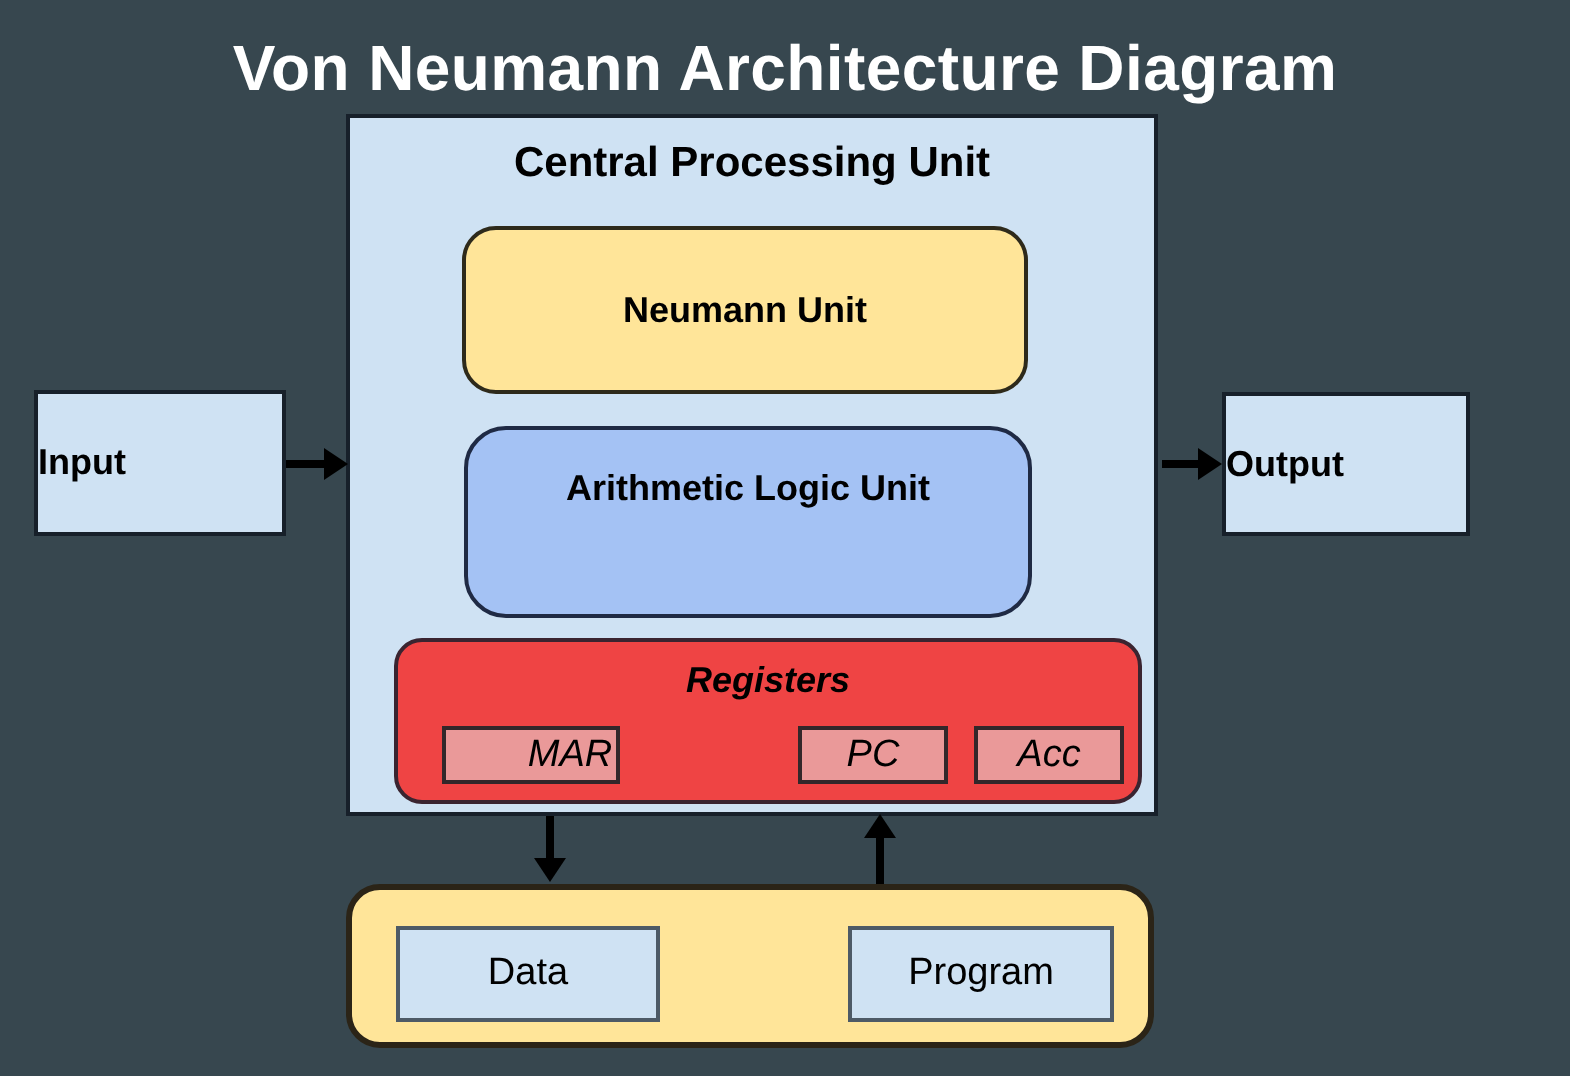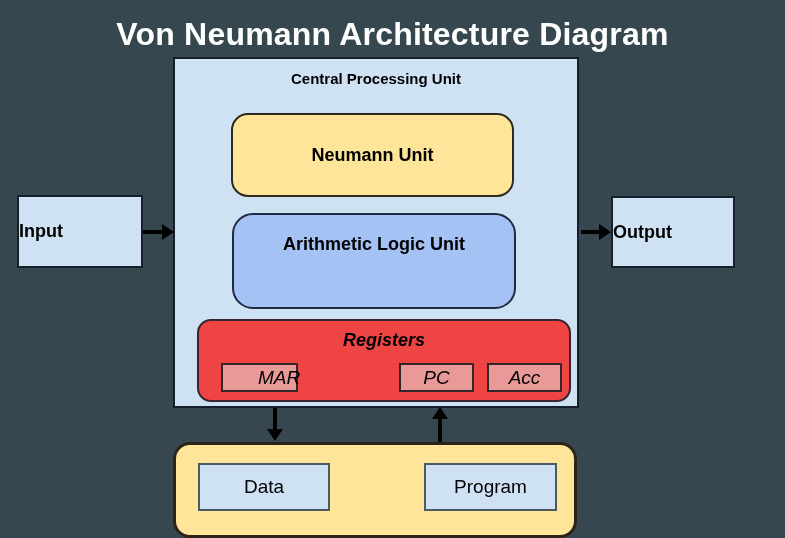--- a/index.html
+++ b/index.html
@@ -17,21 +17,21 @@
     text-align: center; color: #ffffff;
     font-size: 32px; font-weight: bold; letter-spacing: 0.2px;
   }
 
   .cpu-box {
     position: absolute; left: 173px; top: 57px; width: 406px; height: 351px;
     background: #CFE2F3; border: 2px solid #17202a;
   }
   .cpu-title {
     position: absolute; left: 173px; top: 70px; width: 406px;
-    text-align: center; font-size: 15px; font-weight: bold; color: #000;
+    text-align: center; font-size: 21px; font-weight: bold; color: #000;
   }
 
   .control-unit {
     position: absolute; left: 231px; top: 113px; width: 283px; height: 84px;
     background: #FFE599; border: 2px solid #2e2a1b; border-radius: 17px;
     display: flex; align-items: center; justify-content: center;
     font-size: 18px; font-weight: bold; color: #000;
   }
 
   .alu {
@@ -49,35 +49,35 @@
   .registers-title {
     position: absolute; top: 9px; left: 0; width: 100%;
     text-align: center; font-size: 18px; font-weight: bold; color: #000;
   }
   .reg-cell {
     position: absolute; top: 42px; height: 29px;
     background: #EA9999; border: 2px solid #33272a;
     display: flex; align-items: center; justify-content: center;
     font-size: 19px; color: #000;
   }
-  .reg-mar { left: 22px;  width: 77px; padding-left: 39px; }
+  .reg-mar { left: 22px;  width: 89px; padding-left: 39px; }
   .reg-mdr { left: 110px; width: 75px; }
   .reg-pc  { left: 200px; width: 75px; }
   .reg-acc { left: 288px; width: 75px; }
 
   .io-box {
     position: absolute; background: #CFE2F3; border: 2px solid #17202a;
     display: flex; align-items: center; 
     font-size: 18px; font-weight: bold; color: #000;
   }
   .input-box  { left: 17px;  top: 195px; width: 126px; height: 73px; }
   .output-box { left: 611px; top: 196px; width: 124px; height: 72px; }
 
   .memory-box {
-    position: absolute; left: 173px; top: 442px; width: 404px; height: 96px;
+    position: absolute; left: 173px; top: 442px; width: 404px; height: 82px;
     background: #FFE599; border: 3px solid #2b2417; border-radius: 17px;
   }
   .mem-inner-box {
     position: absolute; top: 18px; height: 48px;
     background: #CFE2F3; border: 2px solid #4d5a66;
     display: flex; align-items: center; justify-content: center;
     font-size: 19px; color: #000;
   }
   .data-box    { left: 22px;  width: 132px; }
   .program-box { left: 248px; width: 133px; }

